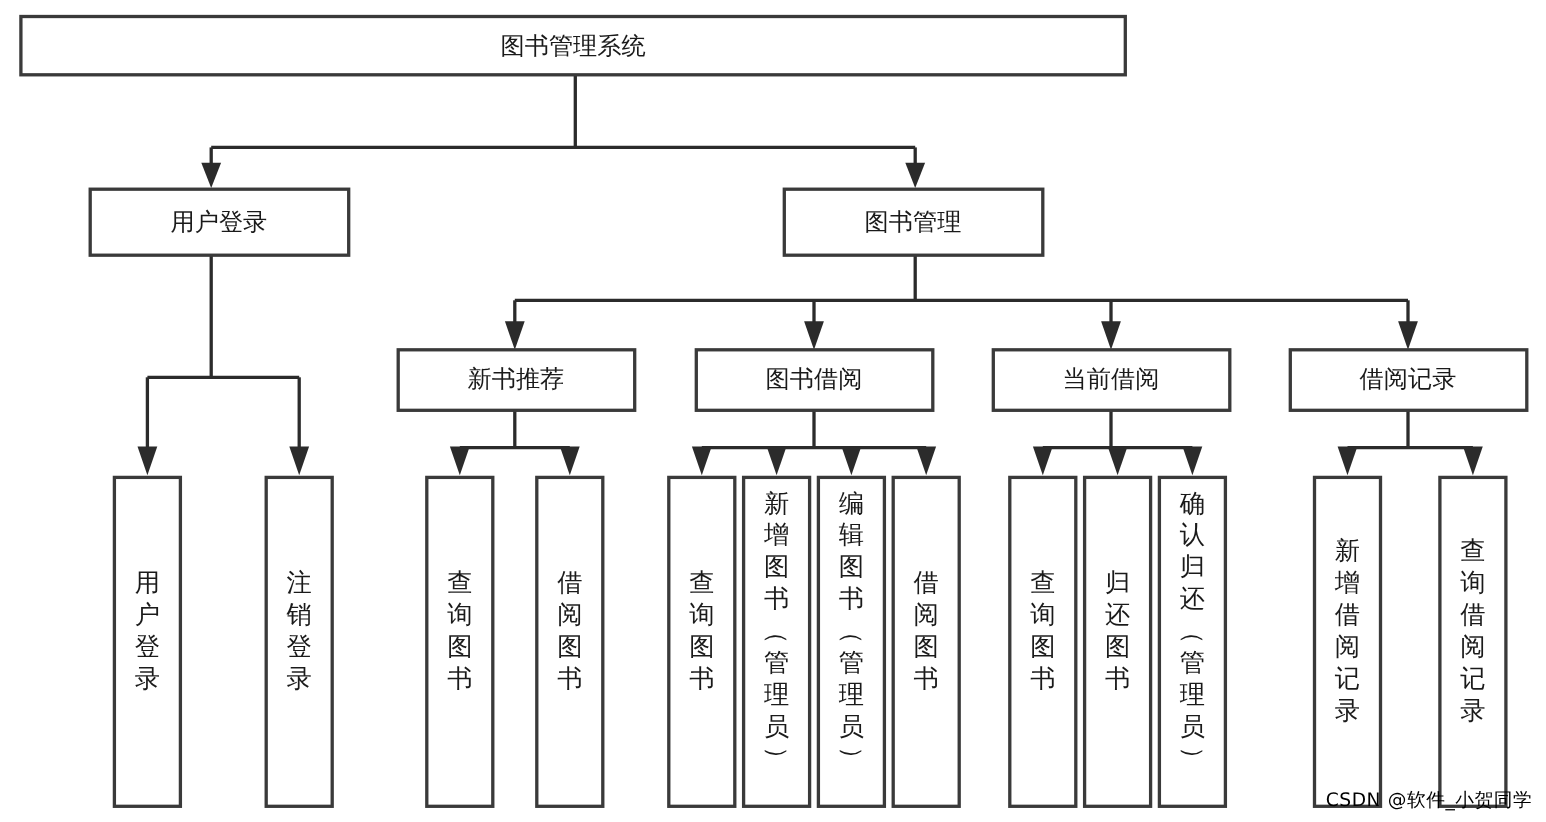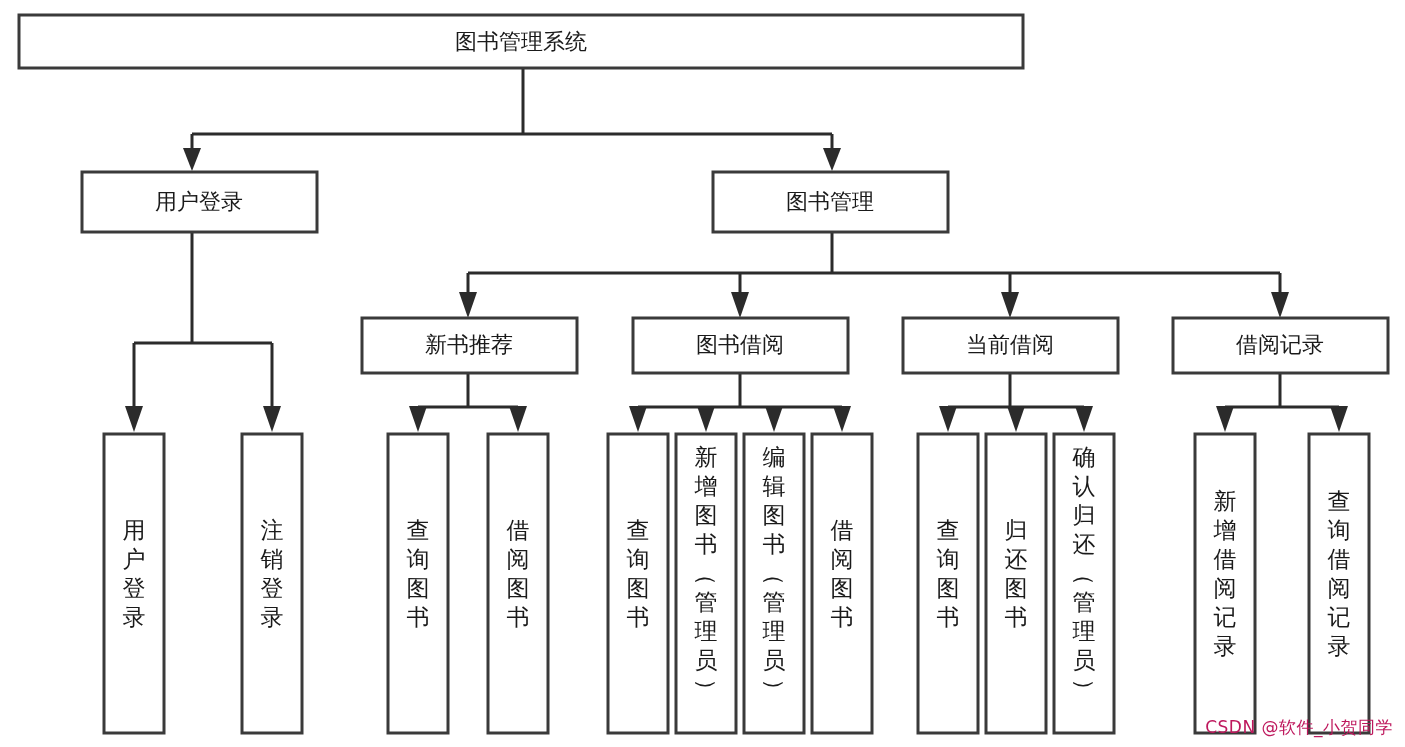--- a/index.html
+++ b/index.html
@@ -55,21 +55,21 @@
     fill: #1a1a1a;
     text-anchor: middle;
     white-space: pre;
   }
   .watermark {
     position: absolute;
     right: 12px;
     bottom: 8px;
     font-family: "DejaVu Sans", "Liberation Sans", sans-serif;
     font-size: 17px;
-    color: #be185d;
+    color: #000000;
     letter-spacing: 0.5px;
     user-select: none;
     pointer-events: none;
   }
 </style>
 </head>
 <body>
 
 <div id="diagram-root">
 

